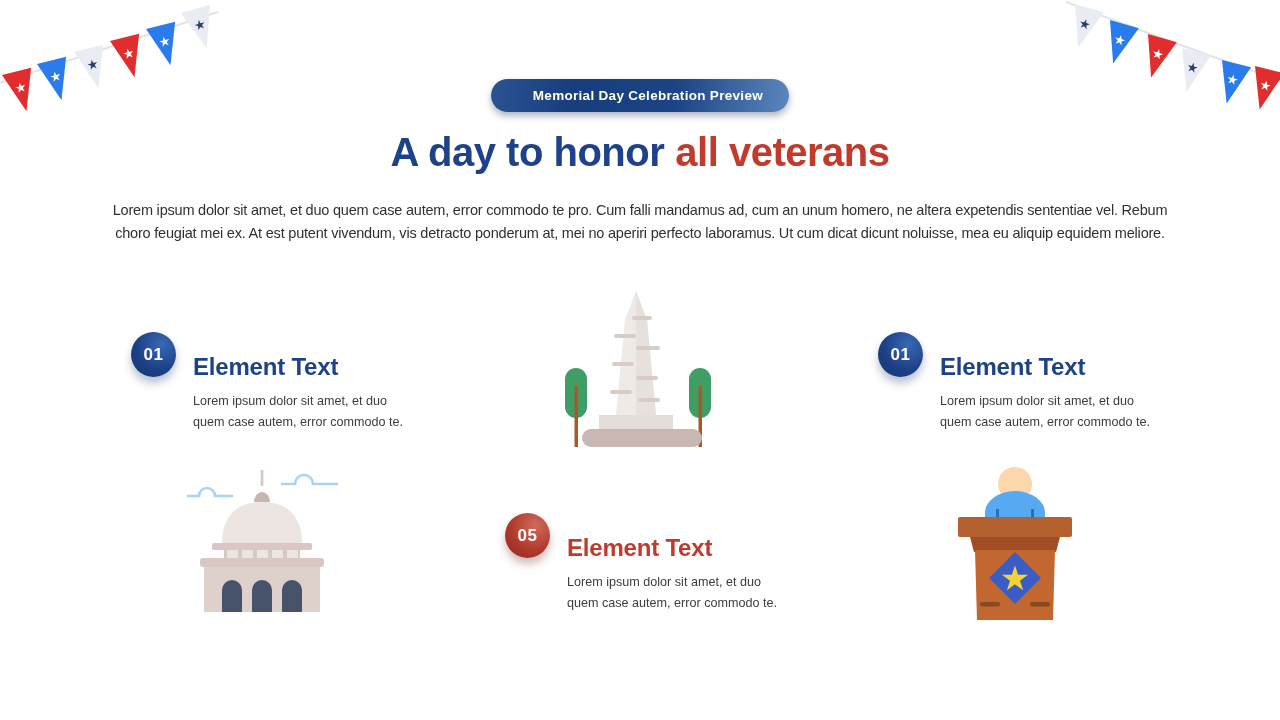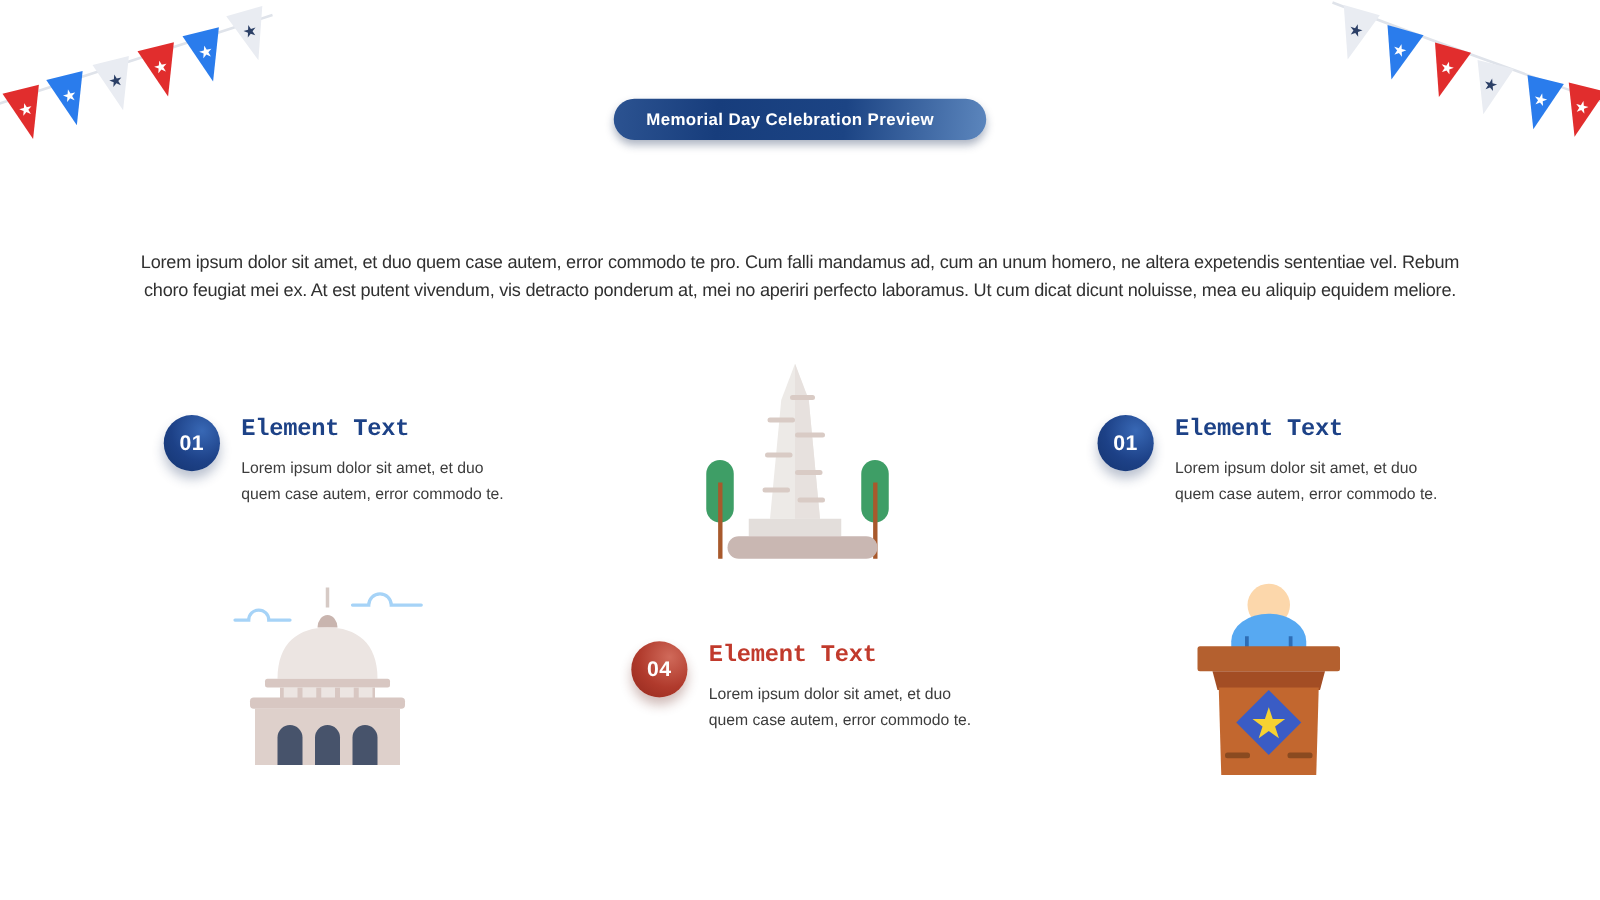--- a/index.html
+++ b/index.html
@@ -10,21 +10,21 @@
     overflow:hidden;
     position:relative;
   }
   .slide { position:relative; width:1280px; height:720px; background:#fff; }
 
   
   .badge {
     position:absolute; left:50%; top:79px; transform:translateX(-50%);
     min-width:298px; height:33px; padding:0 26px;
     border-radius:17px;
-    display:flex; align-items:center; justify-content:flex-start;
+    display:flex; align-items:center; justify-content:flex-end;
     color:#fff; font-weight:bold; font-size:13.5px; letter-spacing:.3px;
     background:linear-gradient(95deg,#2c5391 0%,#173d7c 28%,#1c4484 62%,#5c86bd 100%);
     box-shadow:0 4px 7px rgba(20,40,80,.35);
     white-space:nowrap;
   }
 
   
   .title {
     position:absolute; top:128px; left:0; width:1280px;
     text-align:center; font-size:40px; font-weight:bold; letter-spacing:-.5px;
@@ -48,21 +48,21 @@
     color:#fff; font-size:17px; font-weight:bold; letter-spacing:.5px;
   }
   .num.blue {
     background:radial-gradient(circle at 68% 28%, #3868b5 0%, #1d4187 55%, #14346f 100%);
     box-shadow:0 6px 9px rgba(25,50,95,.30);
   }
   .num.red {
     background:radial-gradient(circle at 68% 28%, #d06a5a 0%, #b03a2c 55%, #92281c 100%);
     box-shadow:0 6px 9px rgba(100,30,20,.30);
   }
-  .card .txt h3 { margin-top:0; font-size:19px; font-weight:bold; letter-spacing:-.2px;font-family:Liberation Mono, monospace; }
+  .card .txt h3 { margin-top:21px; font-size:24px; font-weight:bold; letter-spacing:-.2px; }
   .card .txt h3.blue { color:#1d4287; }
   .card .txt h3.red  { color:#c13a2c; }
   .card .txt p {
     margin-top:10px; width:216px;
     font-size:12.6px; line-height:20.5px; color:#3c3c3c;
   }
   #card-1 { left:131px; top:332px; }
   #card-2 { left:505px; top:513px; }
   #card-3 { left:878px; top:332px; }
 
@@ -139,33 +139,34 @@
           <polygon class="flag-tri" points="0,0 30,0 15,41" fill="#e12d2d"></polygon>
           <text class="flag-star" x="15" y="21" font-size="13" text-anchor="middle" fill="#ffffff">★</text>
         </g>
     </svg>
   </div>
 
   <div class="badge">
     <span>Memorial Day Celebration Preview</span>
   </div>
 
+  <h1 class="title"><span class="t-blue">A day to honor</span><span class="t-red">all veterans</span></h1>
 
   <p class="intro">Lorem ipsum dolor sit amet, et duo quem case autem, error commodo te pro. Cum falli mandamus ad, cum an unum homero, ne altera expetendis sententiae vel. Rebum choro feugiat mei ex. At est putent vivendum, vis detracto ponderum at, mei no aperiri perfecto laboramus. Ut cum dicat dicunt noluisse, mea eu aliquip equidem meliore.</p>
 
   <div class="card" id="card-1">
     <div class="num blue">01</div>
     <div class="txt">
       <h3 class="blue">Element Text</h3>
       <p>Lorem ipsum dolor sit amet, et duo quem case autem, error commodo te.</p>
     </div>
   </div>
 
   <div class="card" id="card-2">
-    <div class="num red">04</div>
+    <div class="num red">05</div>
     <div class="txt">
       <h3 class="red">Element Text</h3>
       <p>Lorem ipsum dolor sit amet, et duo quem case autem, error commodo te.</p>
     </div>
   </div>
 
   <div class="card" id="card-3">
     <div class="num blue">01</div>
     <div class="txt">
       <h3 class="blue">Element Text</h3>

